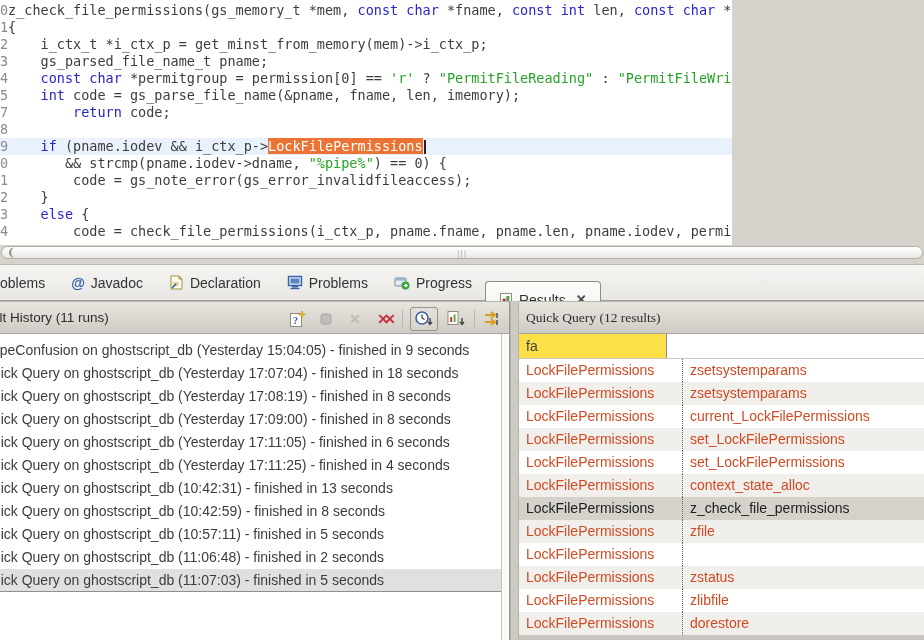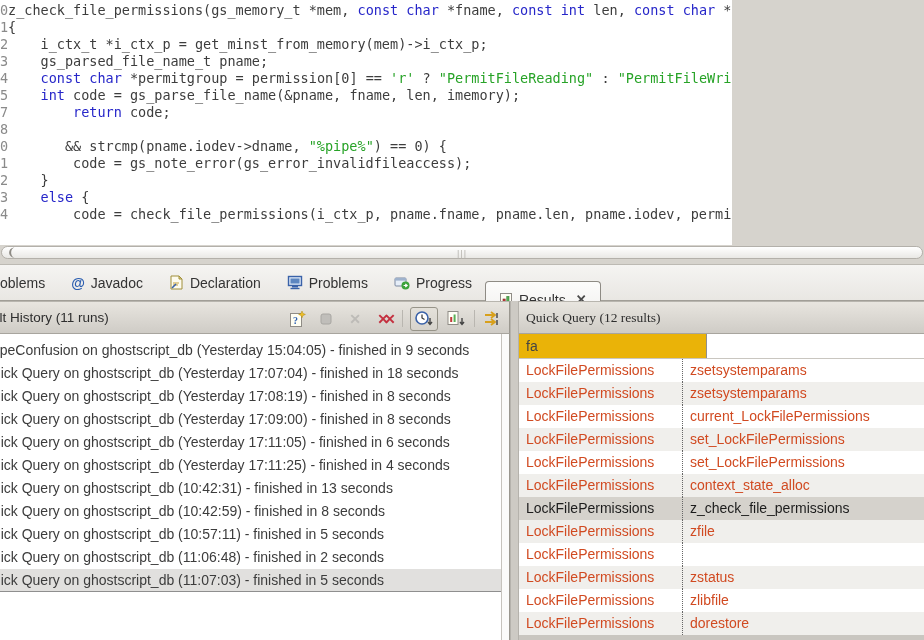--- a/index.html
+++ b/index.html
@@ -100,23 +100,23 @@
   .hist-row .hist-text { display:inline-block; margin-left:-18px; }
   .hist-row:first-child .hist-text { margin-left:-15px; }
   .hist-row.selected { background:#e1e0de; border-bottom:1px solid #8f8f8f; height:23px; line-height:22px; }
 
   
   #qq-filter {
     position:absolute; top:334px; left:519px; width:405px; height:25px;
     background:#ffffff; display:flex; border-bottom:1px solid #c9c6c0;
   }
   #qq-filter .fcell1 {
-    width:188px; border-right:1px solid #8f8f8f; height:100%;
+    width:148px; border-right:1px solid #8f8f8f; height:100%;
     font-size:14px; color:#444; padding-left:7px; border-top:none; border-left:none; border-bottom:none;
-    background:#eab308; outline:none; font-family:"Liberation Sans",sans-serif;
+    background:#fde047; outline:none; font-family:"Liberation Sans",sans-serif;
   }
   #qq-filter .fcell2 { flex:1; background:#fff; }
 
   #qq-rows {
     position:absolute; top:359px; left:519px; width:405px; height:276px;
     background:#ffffff; overflow:hidden;
   }
   .qq-row { height:23px; line-height:23px; display:flex; font-size:14px; color:#d14a21; }
   .qq-row.alt { background:#f0efec; }
   .qq-row.selected { background:#d5d2cc; color:#1c1c1c; }
@@ -133,20 +133,21 @@
 <div id="editor">
   <div id="code-lines">
       <div class="code-line"><span class="gut">0</span><span class="tok-p">z_check_file_permissions(gs_memory_t *mem, </span><span class="tok-k">const</span><span class="tok-p"> </span><span class="tok-k">char</span><span class="tok-p"> *fname, </span><span class="tok-k">const</span><span class="tok-p"> </span><span class="tok-k">int</span><span class="tok-p"> len, </span><span class="tok-k">const</span><span class="tok-p"> </span><span class="tok-k">char</span><span class="tok-p"> *permission)</span></div>
       <div class="code-line"><span class="gut">1</span><span class="tok-p">{</span></div>
       <div class="code-line"><span class="gut">2</span><span class="tok-p">    i_ctx_t *i_ctx_p = get_minst_from_memory(mem)-&gt;i_ctx_p;</span></div>
       <div class="code-line"><span class="gut">3</span><span class="tok-p">    gs_parsed_file_name_t pname;</span></div>
       <div class="code-line"><span class="gut">4</span><span class="tok-p">    </span><span class="tok-k">const</span><span class="tok-p"> </span><span class="tok-k">char</span><span class="tok-p"> *permitgroup = permission[0] == </span><span class="tok-s">'r'</span><span class="tok-p"> ? </span><span class="tok-s">"PermitFileReading"</span><span class="tok-p"> : </span><span class="tok-s">"PermitFileWriting"</span><span class="tok-p">;</span></div>
       <div class="code-line"><span class="gut">5</span><span class="tok-p">    </span><span class="tok-k">int</span><span class="tok-p"> code = gs_parse_file_name(&amp;pname, fname, len, imemory);</span></div>
       <div class="code-line"><span class="gut">7</span><span class="tok-p">        </span><span class="tok-k">return</span><span class="tok-p"> code;</span></div>
       <div class="code-line"><span class="gut">8</span></div>
+      <div class="code-line current"><span class="gut">9</span><span class="tok-p">    </span><span class="tok-k">if</span><span class="tok-p"> (pname.iodev &amp;&amp; i_ctx_p-&gt;</span><span class="tok-hl">LockFilePermissions</span><span class="caret"></span></div>
       <div class="code-line"><span class="gut">0</span><span class="tok-p">       &amp;&amp; strcmp(pname.iodev-&gt;dname, </span><span class="tok-s">"%pipe%"</span><span class="tok-p">) == 0) {</span></div>
       <div class="code-line"><span class="gut">1</span><span class="tok-p">        code = gs_note_error(gs_error_invalidfileaccess);</span></div>
       <div class="code-line"><span class="gut">2</span><span class="tok-p">    }</span></div>
       <div class="code-line"><span class="gut">3</span><span class="tok-p">    </span><span class="tok-k">else</span><span class="tok-p"> {</span></div>
       <div class="code-line"><span class="gut">4</span><span class="tok-p">        code = check_file_permissions(i_ctx_p, pname.fname, pname.len, pname.iodev, permitgroup);</span></div>
     </div>
 </div>
 
 <div id="hscroll">
   <div class="track">

